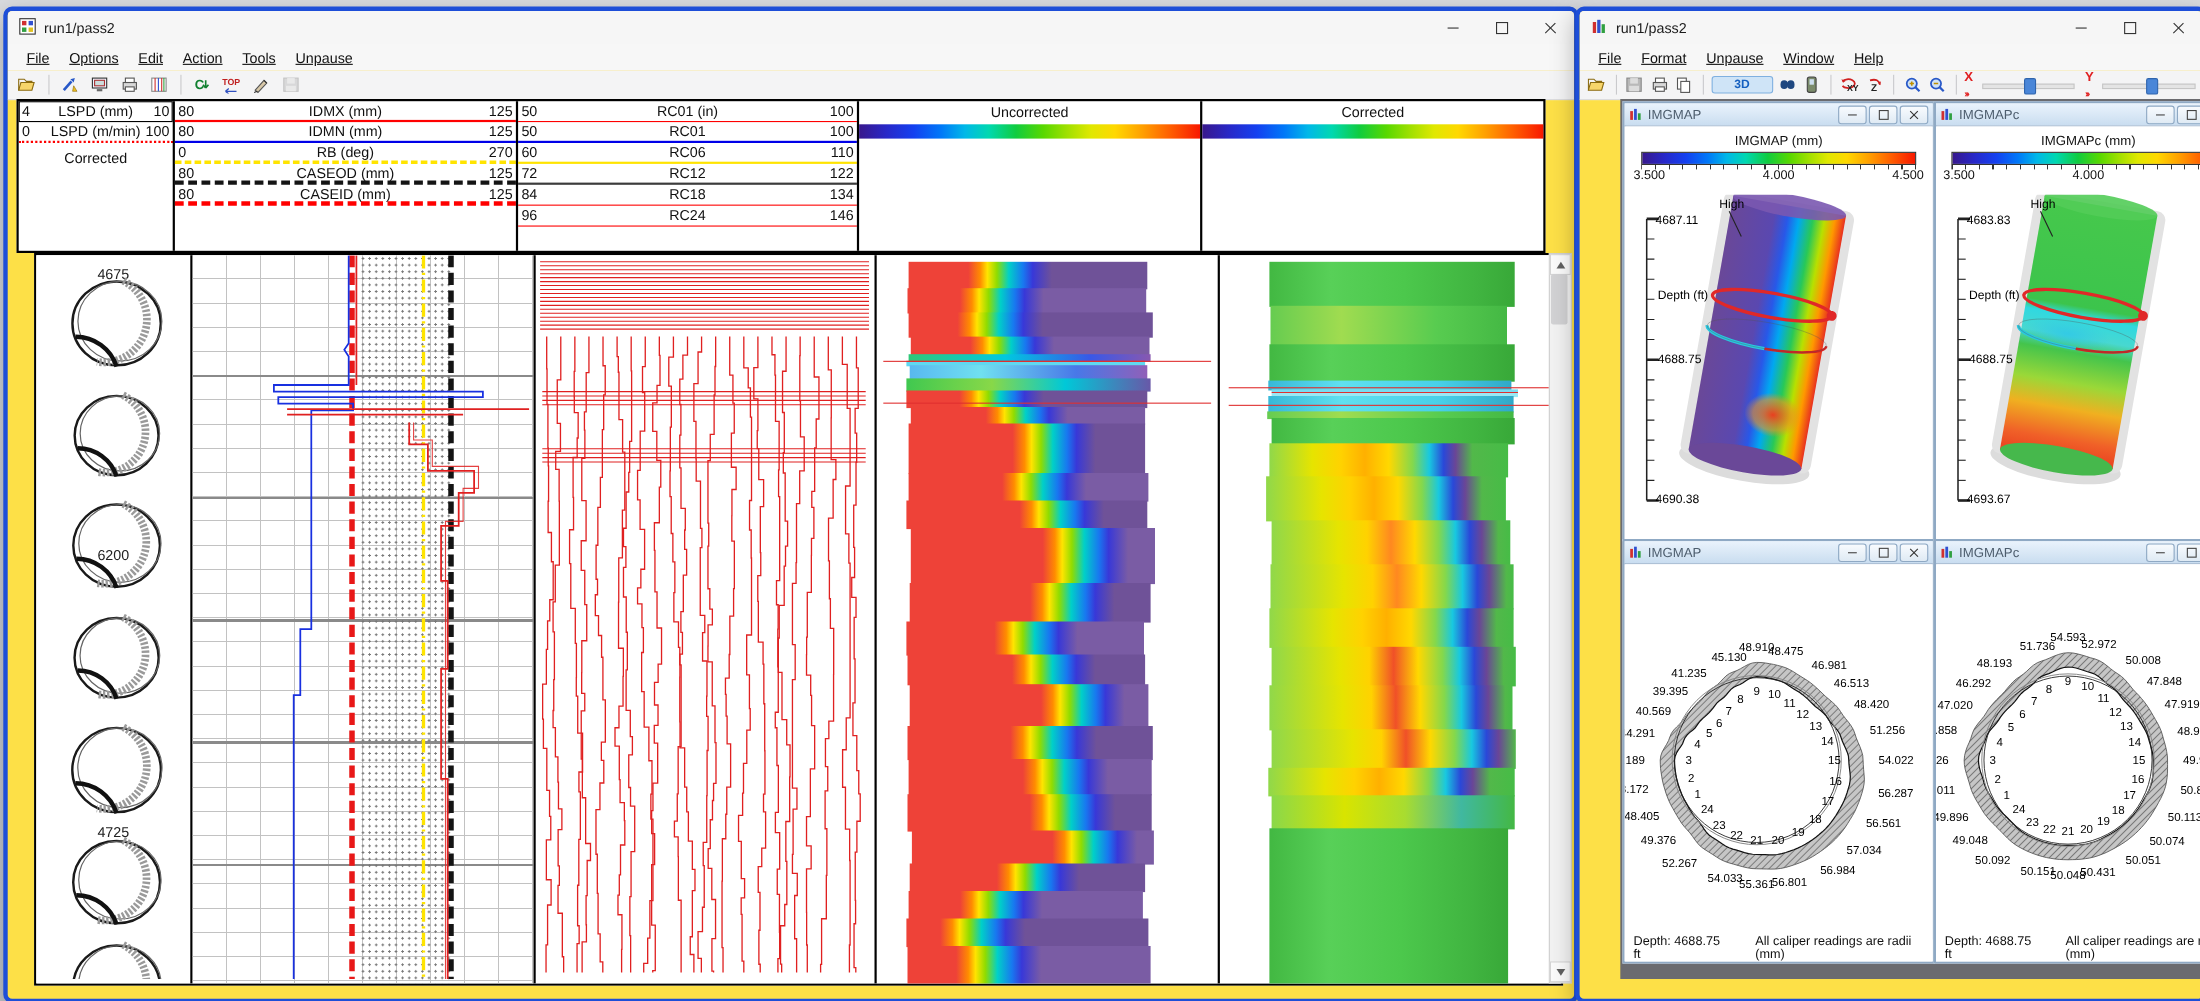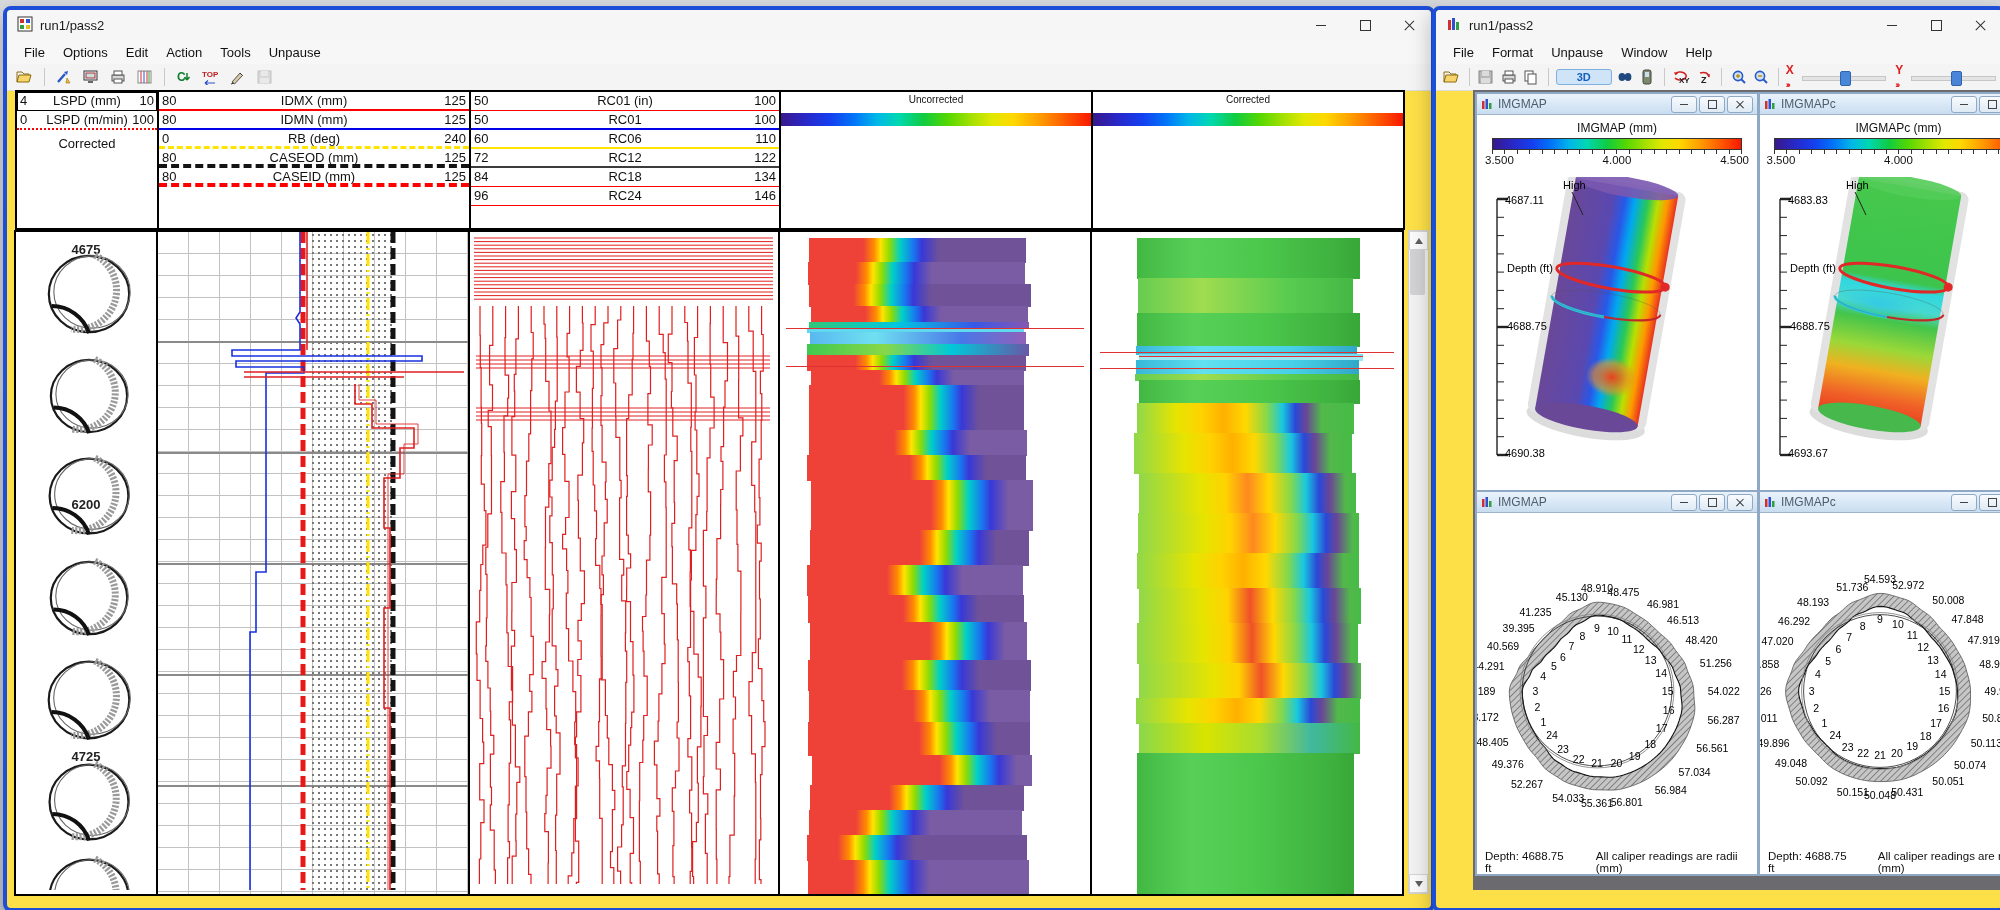--- a/index.html
+++ b/index.html
@@ -10,42 +10,42 @@
   .titlebar{height:30px;display:flex;align-items:center;padding-left:10px;font-size:13px;background:#f6f6f6;position:relative;}
   .titlebar .tname{margin-left:7px;color:#1b1b1b;}
   .capbtns{position:absolute;right:0;top:0;height:30px;display:flex;}
   .capbtn{width:44px;height:30px;display:flex;align-items:center;justify-content:center;}
   .min-ico{width:10px;border-top:1.4px solid #333;display:inline-block;}
   .max-ico{width:9px;height:9px;border:1.3px solid #333;display:inline-block;}
   .x-ico{width:11px;height:11px;position:relative;display:inline-block;}
   .x-ico:before,.x-ico:after{content:"";position:absolute;left:-1px;top:5px;width:13px;height:1.4px;background:#333;}
   .x-ico:before{transform:rotate(45deg);}.x-ico:after{transform:rotate(-45deg);}
   .menubar{height:24px;background:#f7f7f7;display:flex;align-items:center;padding-left:8px;font-size:13px;}
-  .menubar .mi{padding:2px 9px;border-radius:3px;}
+  .menubar .mi{padding:2px 9px;border-radius:3px;text-decoration:underline;}
   .toolbar{height:26px;background:#f4f4f5;border-bottom:1px solid #dcdcde;display:flex;align-items:center;padding-left:6px;gap:3px;}
   .tbtn{width:24px;height:22px;display:flex;align-items:center;justify-content:center;border-radius:3px;}
   .tsep{width:1px;height:18px;background:#c9c9cc;margin:0 4px;}
   .statusbar{position:absolute;left:0;right:0;bottom:0;height:18px;background:#f0f0f0;border-top:1px solid #d8d8d8;font-size:12px;display:flex;align-items:center;}
   .statusbar .sep{width:1px;height:14px;background:#cccccc;margin:0 6px;}
   .grip{position:absolute;right:2px;bottom:2px;width:12px;height:12px;background:repeating-linear-gradient(135deg,transparent 0 3px,#b9b9b9 3px 4.5px);}
   
   #hdrbox{position:absolute;left:8px;top:80px;width:1386px;height:136px;border:2px solid #000;background:#fff;display:flex;}
   .hcol{position:relative;height:100%;}
   .hcol + .hcol{border-left:2px solid #000;}
   .srow{position:relative;height:19px;font-size:13px;}
   .srow .mn{position:absolute;left:3px;top:1px;}
   .srow .mx{position:absolute;right:3px;top:1px;}
   .srow .lb{position:absolute;left:0;right:0;top:1px;text-align:center;}
   .srow .cl{position:absolute;left:0;right:0;bottom:0;}
   .srow.boxed{outline:1.6px solid #000;outline-offset:-1px;}
   .modelabel{position:absolute;left:0;right:0;top:44px;text-align:center;font-size:13px;}
-  .maplbl{height:19px;text-align:center;font-size:10px;padding-top:2px;}
+  .maplbl{height:19px;text-align:center;font-size:13px;padding-top:2px;}
   .rainbar{position:absolute;left:0;right:0;top:21px;height:13px;
     background:linear-gradient(to right,#38188c 0%,#2828c8 8%,#1440f0 16%,#0078f8 24%,#00b8e8 31%,#00d8b0 38%,#10cc40 46%,#58d800 54%,#a0e000 61%,#e0e800 68%,#ffd800 75%,#ffa000 83%,#ff6000 91%,#f81800 100%);}
-  #logbox{position:absolute;left:7px;top:220px;width:1386px;height:662px;border:2px solid #000;background:#fff;display:flex;font-weight:bold;}
+  #logbox{position:absolute;left:24px;top:220px;width:1386px;height:662px;border:2px solid #000;background:#fff;display:flex;}
   .track{position:relative;height:100%;overflow:hidden;background:#fff;}
   .track + .track{border-left:2px solid #000;}
   #track2-grid{position:absolute;inset:0;
     background-image:
       repeating-linear-gradient(to bottom,transparent 0 109px,#8a8a8a 109px 111px),
       repeating-linear-gradient(to bottom,transparent 0 21px,#c2c2c2 21px 22px),
       repeating-linear-gradient(to right,transparent 0 30px,#c2c2c2 30px 31px);}
   #dotstrip{position:absolute;left:152px;top:0;width:83px;height:100%;
     background-image:radial-gradient(#777 0.9px,transparent 1.1px);background-size:6px 6px;}
   .depthlbl{position:absolute;width:100%;text-align:center;font-size:13px;color:#222;}
@@ -205,21 +205,21 @@
         </div>
         <div class="srow">
           <span class="mn">80</span>
           <span class="lb">IDMN (mm)</span>
           <span class="mx">125</span>
           <div class="cl" style="border-top: 2px solid rgb(0, 0, 232);"></div>
         </div>
         <div class="srow">
           <span class="mn">0</span>
           <span class="lb">RB (deg)</span>
-          <span class="mx">240</span>
+          <span class="mx">270</span>
           <div class="cl" style="border-top: 3px dashed rgb(255, 228, 0);"></div>
         </div>
         <div class="srow">
           <span class="mn">80</span>
           <span class="lb">CASEOD (mm)</span>
           <span class="mx">125</span>
           <div class="cl" style="border-top: 4px dashed rgb(20, 20, 20);"></div>
         </div>
         <div class="srow">
           <span class="mn">80</span>

